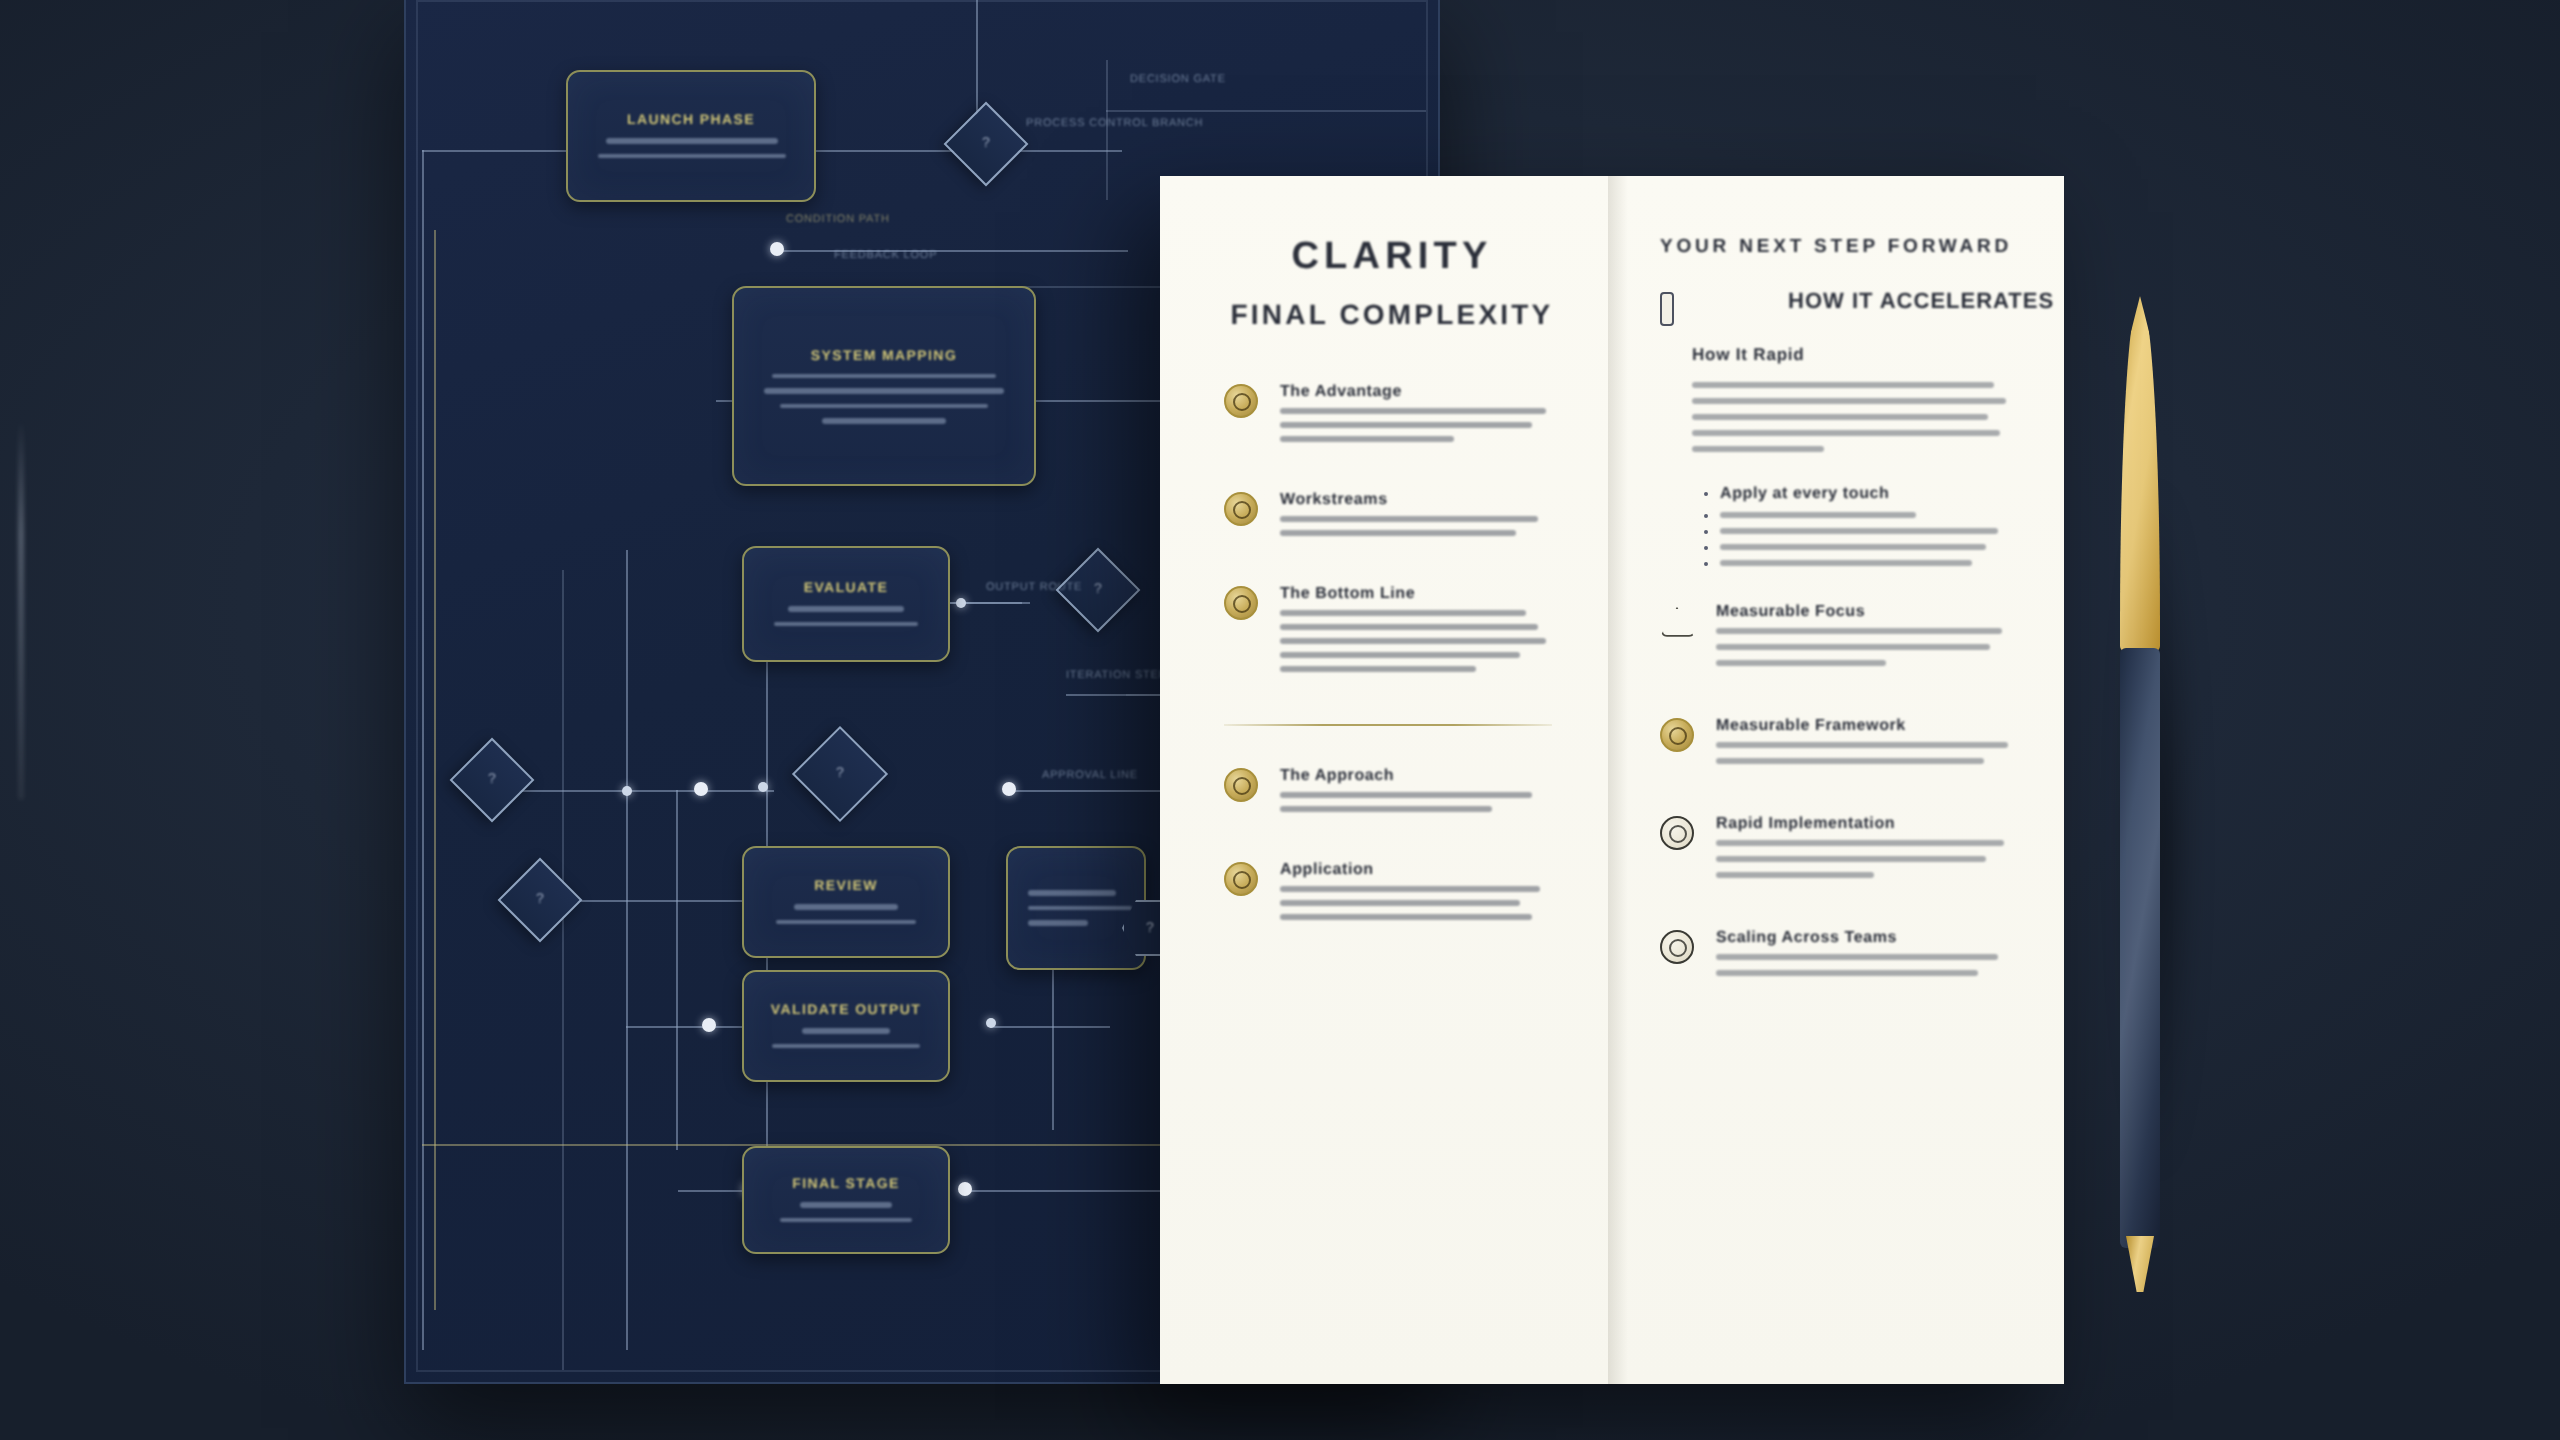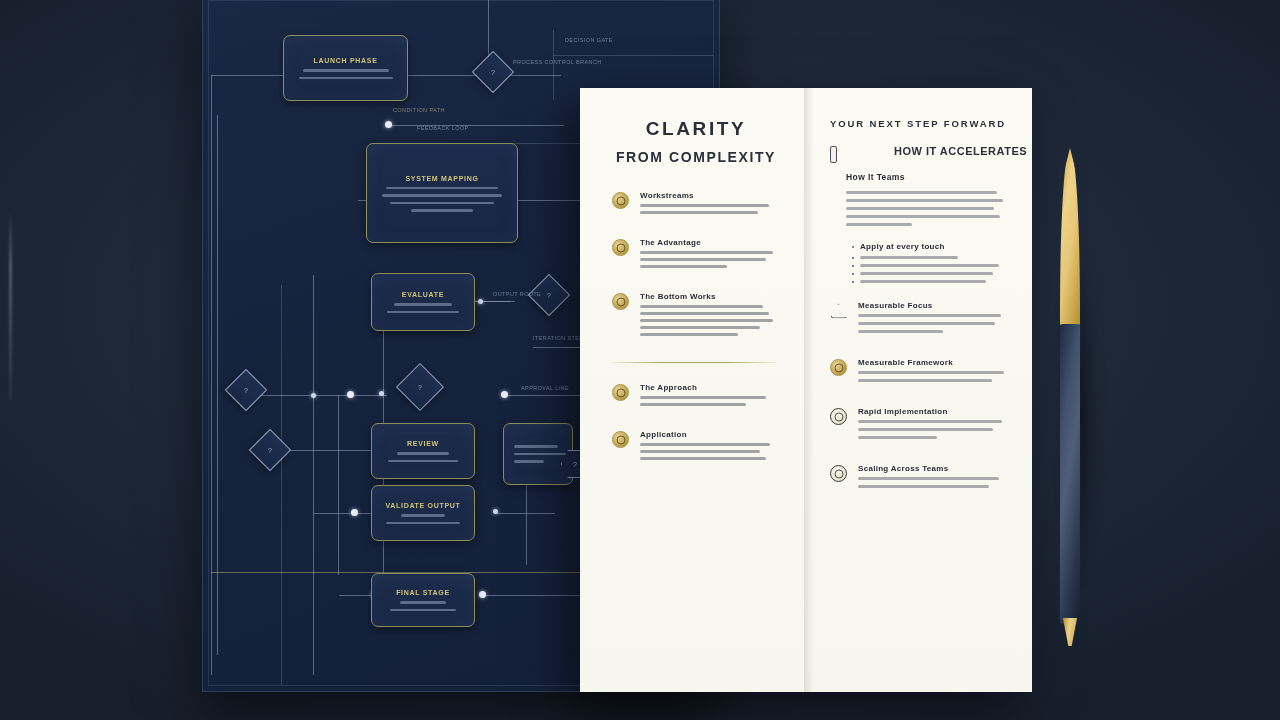--- a/index.html
+++ b/index.html
@@ -390,47 +390,47 @@
     <div class="pen-cap"></div>
     <div class="pen-body"></div>
     <div class="pen-tip"></div>
   </div>
   <div class="pen-shine"></div>
 
   <div class="doc">
 
     <div class="page page-left">
       <div class="doc-title">CLARITY</div>
-      <div class="doc-subtitle">FROM COMPLEXITY</div>
+      <div class="doc-subtitle">FINAL COMPLEXITY</div>
 
       <div style="height:26px;"></div>
-
-      <div class="feat">
-        <div class="feat-icon"></div>
-        <div class="feat-body">
-          <div class="feat-title">Workstreams</div>
-          <div class="feat-line" style="width:92%"></div>
-          <div class="feat-line" style="width:84%"></div>
-        </div>
-      </div>
 
       <div class="feat">
         <div class="feat-icon"></div>
         <div class="feat-body">
           <div class="feat-title">The Advantage</div>
           <div class="feat-line" style="width:95%"></div>
           <div class="feat-line" style="width:90%"></div>
           <div class="feat-line" style="width:62%"></div>
         </div>
       </div>
 
       <div class="feat">
         <div class="feat-icon"></div>
         <div class="feat-body">
-          <div class="feat-title">The Bottom Works</div>
+          <div class="feat-title">Workstreams</div>
+          <div class="feat-line" style="width:92%"></div>
+          <div class="feat-line" style="width:84%"></div>
+        </div>
+      </div>
+
+      <div class="feat">
+        <div class="feat-icon"></div>
+        <div class="feat-body">
+          <div class="feat-title">The Bottom Line</div>
           <div class="feat-line" style="width:88%"></div>
           <div class="feat-line" style="width:92%"></div>
           <div class="feat-line" style="width:95%"></div>
           <div class="feat-line" style="width:86%"></div>
           <div class="feat-line" style="width:70%"></div>
         </div>
       </div>
 
       <div class="gold-rule"></div>
 
@@ -458,21 +458,21 @@
     <div class="fold"></div>
 
     <div class="page page-right">
       <div class="r-header">YOUR NEXT STEP FORWARD</div>
 
       <div class="r-lead-row">
         <div class="bar-icon"></div>
         <div class="r-h1">HOW IT ACCELERATES</div>
       </div>
 
-      <div class="r-h2">How It Teams</div>
+      <div class="r-h2">How It Rapid</div>
 
       <div class="r-para">
         <div class="r-line" style="width:92%"></div>
         <div class="r-line" style="width:96%"></div>
         <div class="r-line" style="width:90%"></div>
         <div class="r-line" style="width:94%"></div>
         <div class="r-line" style="width:40%"></div>
       </div>
 
       <div class="r-list">

